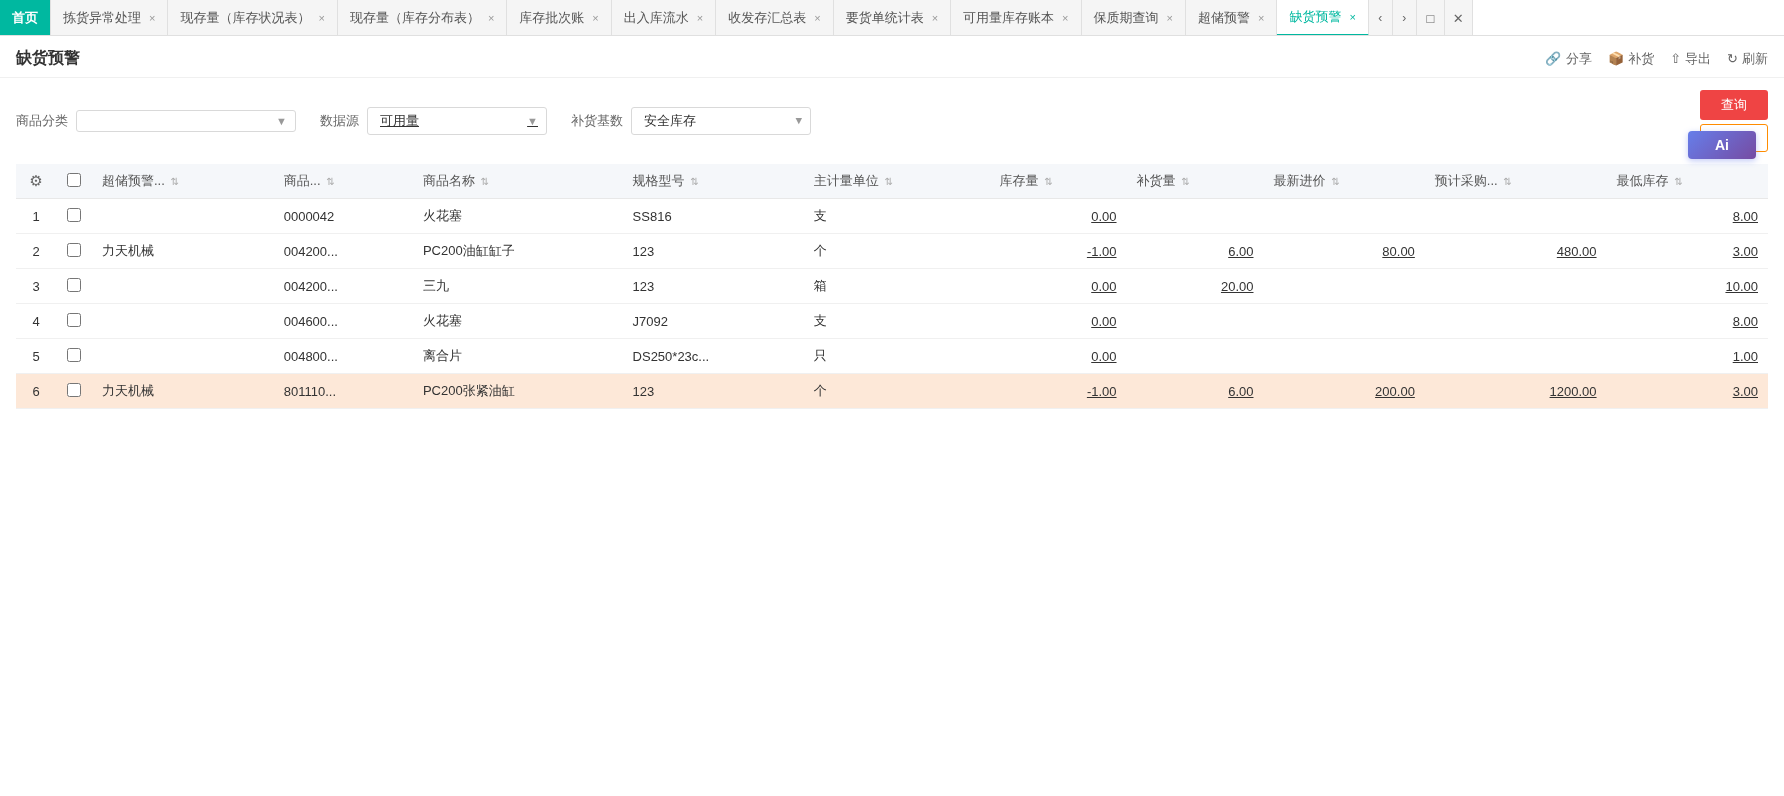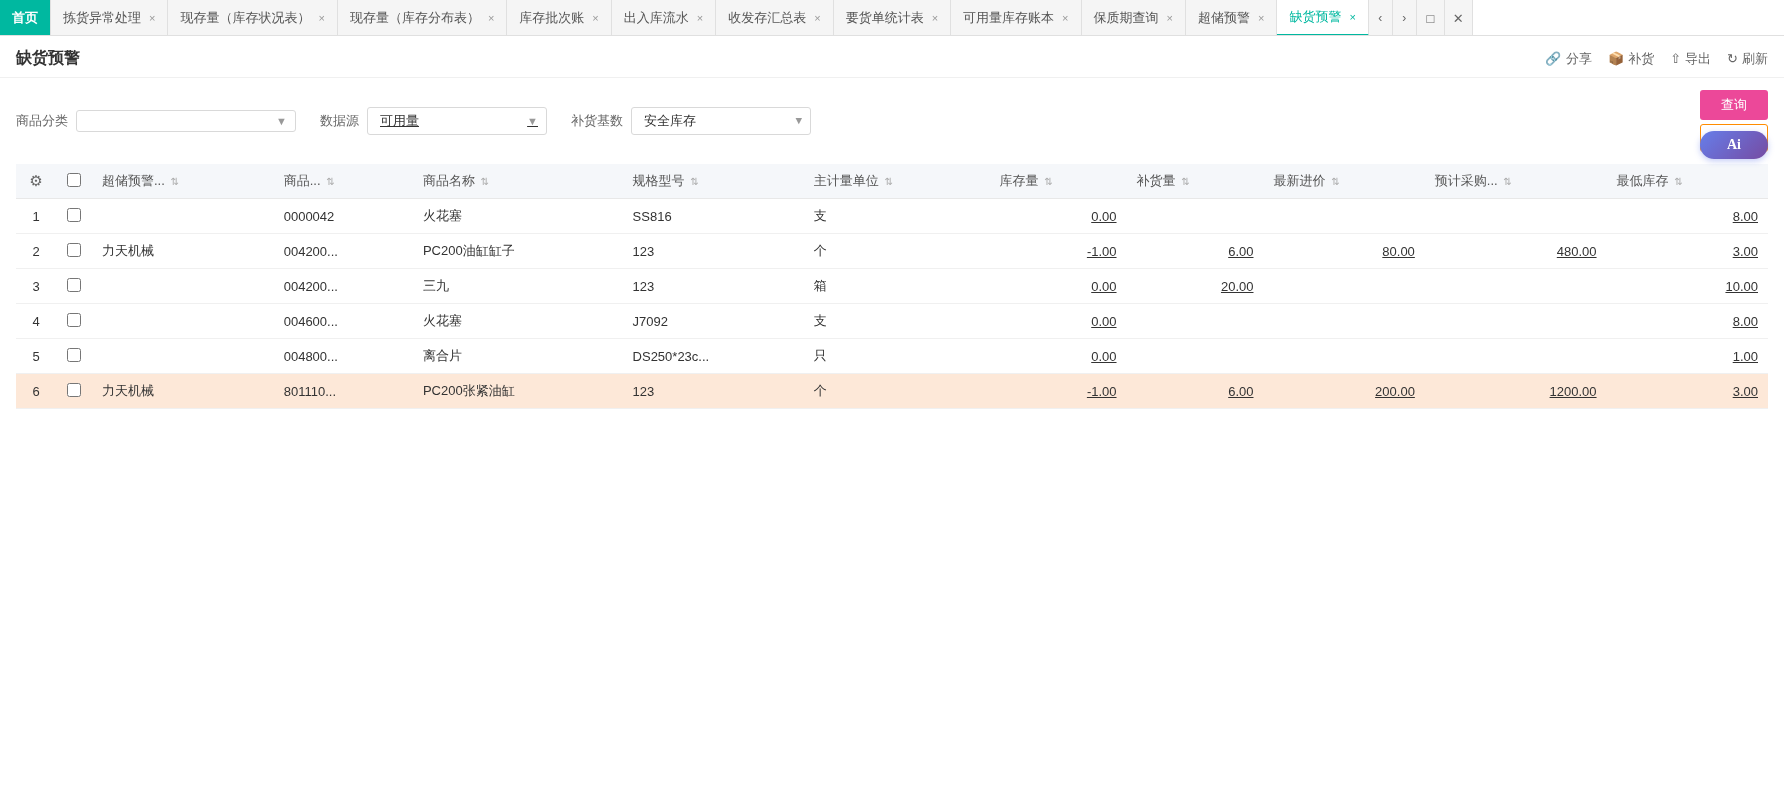--- a/index.html
+++ b/index.html
@@ -147,21 +147,21 @@
       color: #333;
       padding: 0 4px;
     }
     .filter-actions {
       margin-left: auto;
       display: flex;
       flex-direction: column;
       gap: 4px;
     }
     .btn-query {
-      background: #ec4899;
+      background: #ef4444;
       color: #fff;
       border: none;
       border-radius: 3px;
       padding: 6px 20px;
       cursor: pointer;
       font-size: 13px;
     }
     .btn-setting {
       background: #fff;
       color: #ff8c00;
@@ -206,35 +206,34 @@
     tbody td.center { text-align: center; }
     tbody td.right { text-align: right; text-decoration: underline; }
 
     .gear-icon { font-size: 15px; color: #666; cursor: pointer; }
     .sort-icon { font-size: 10px; color: #aaa; margin-left: 2px; }
     .checkbox { width: 14px; height: 14px; cursor: pointer; }
 
     
     .ai-badge {
       position: fixed;
-      right: 16px;
+      right: 28px;
       top: 131px;
       width: 68px;
       height: 28px;
       background: linear-gradient(135deg, #667eea 0%, #764ba2 100%);
       color: #fff;
-      border-radius: 14px;
+      border-radius: 4px;
       display: flex;
       align-items: center;
       justify-content: center;
       font-size: 14px;
       font-weight: bold;
       cursor: pointer;
       box-shadow: 0 2px 6px rgba(102,126,234,0.4);
-      font-family: Liberation Serif, serif;
     }
   </style>
 </head>
 <body>
 
 <div class="tab-bar">
   <div class="tab-item">
     <span>首页</span>
   </div>
   <div class="tab-item">

